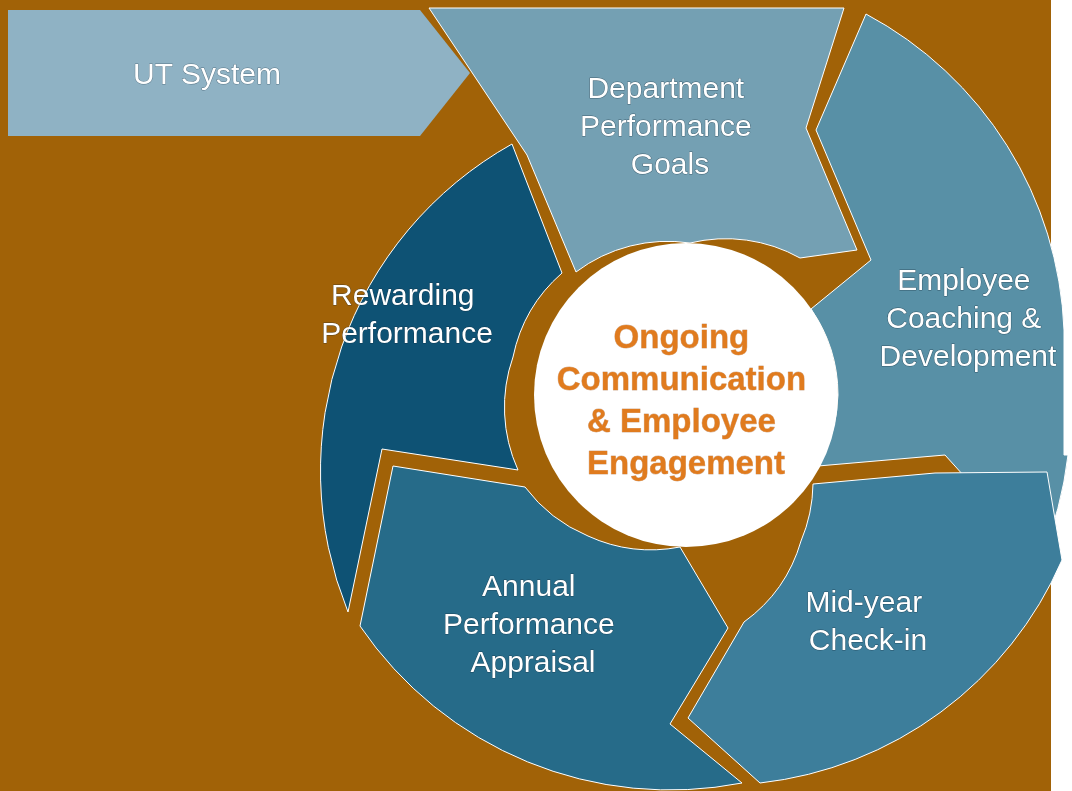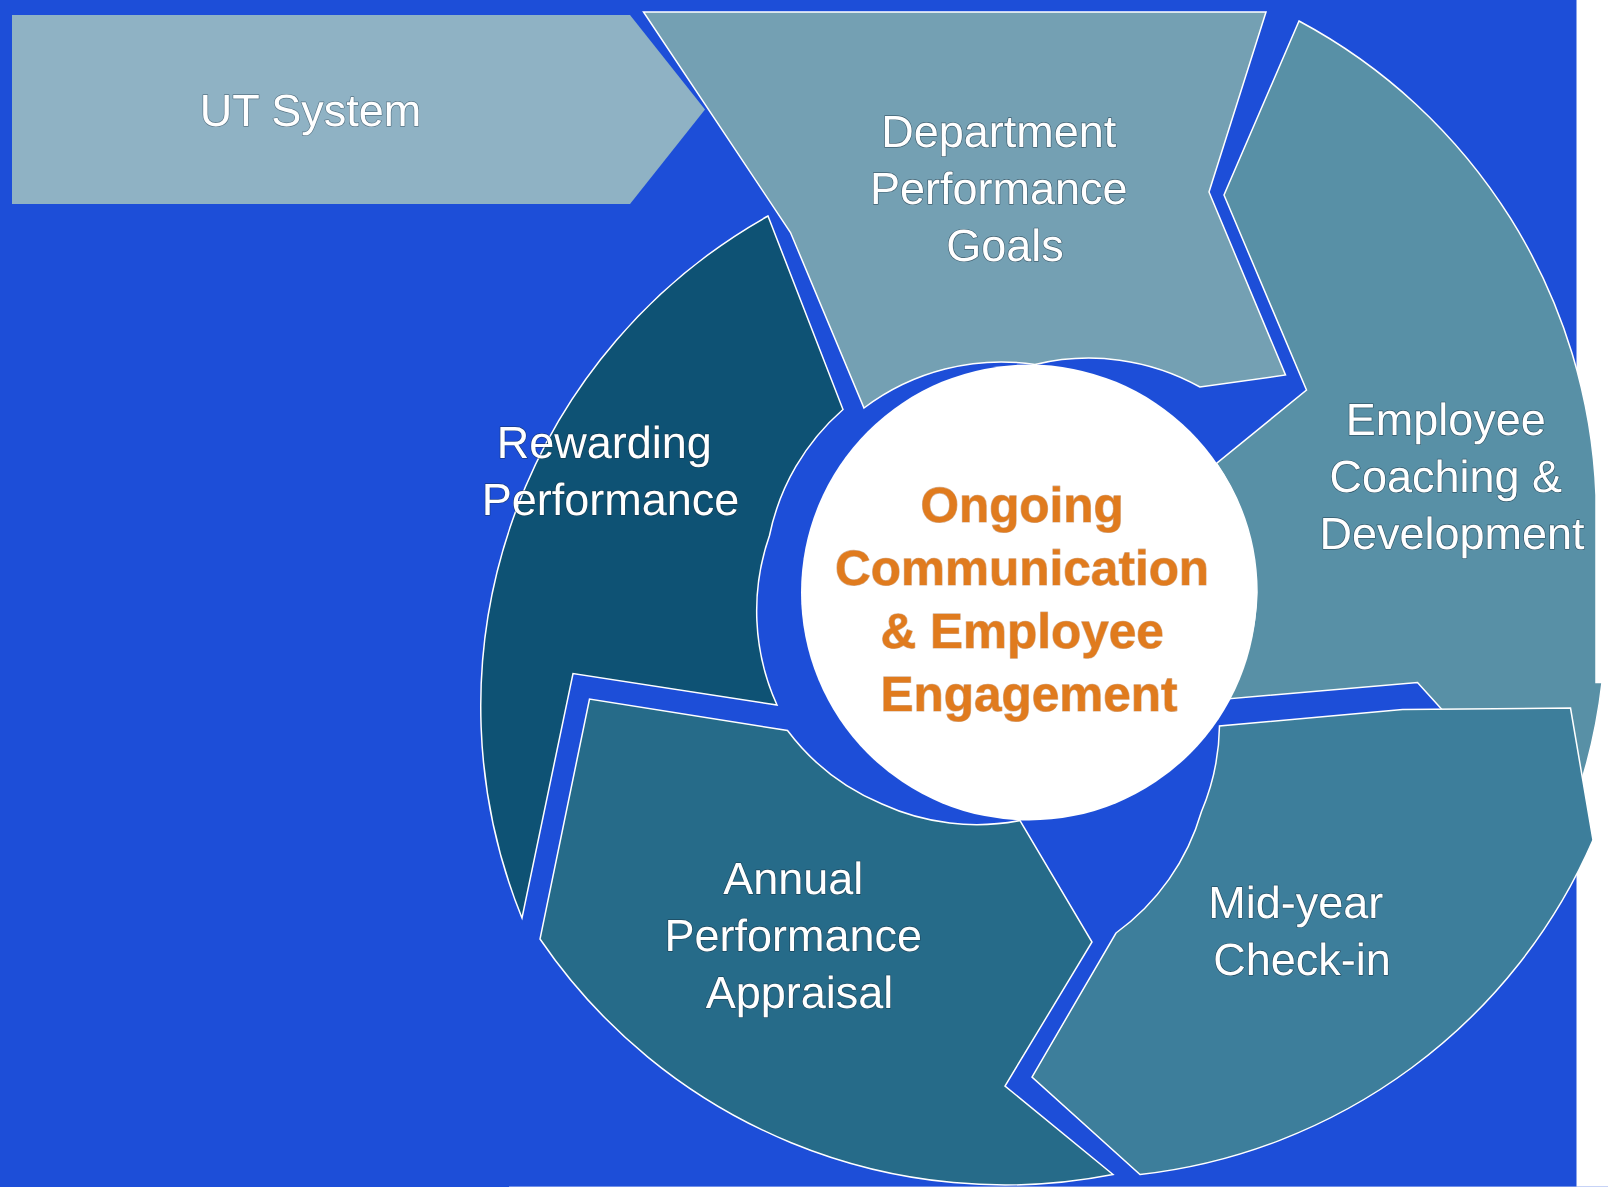--- a/index.html
+++ b/index.html
@@ -11,21 +11,21 @@
     width: 1072px;
     height: 791px;
     font-family: "Liberation Sans", sans-serif;
     overflow: hidden;
     position: relative;
   }
   #stage {
     position: relative;
     width: 1051px;
     height: 791px;
-    background: #1d4ed8;
+    background: #a16207;
   }
   svg#diagram {
     position: absolute;
     left: 0;
     top: 0;
     width: 1072px;
     height: 791px;
     display: block;
   }
   .seg-label {

